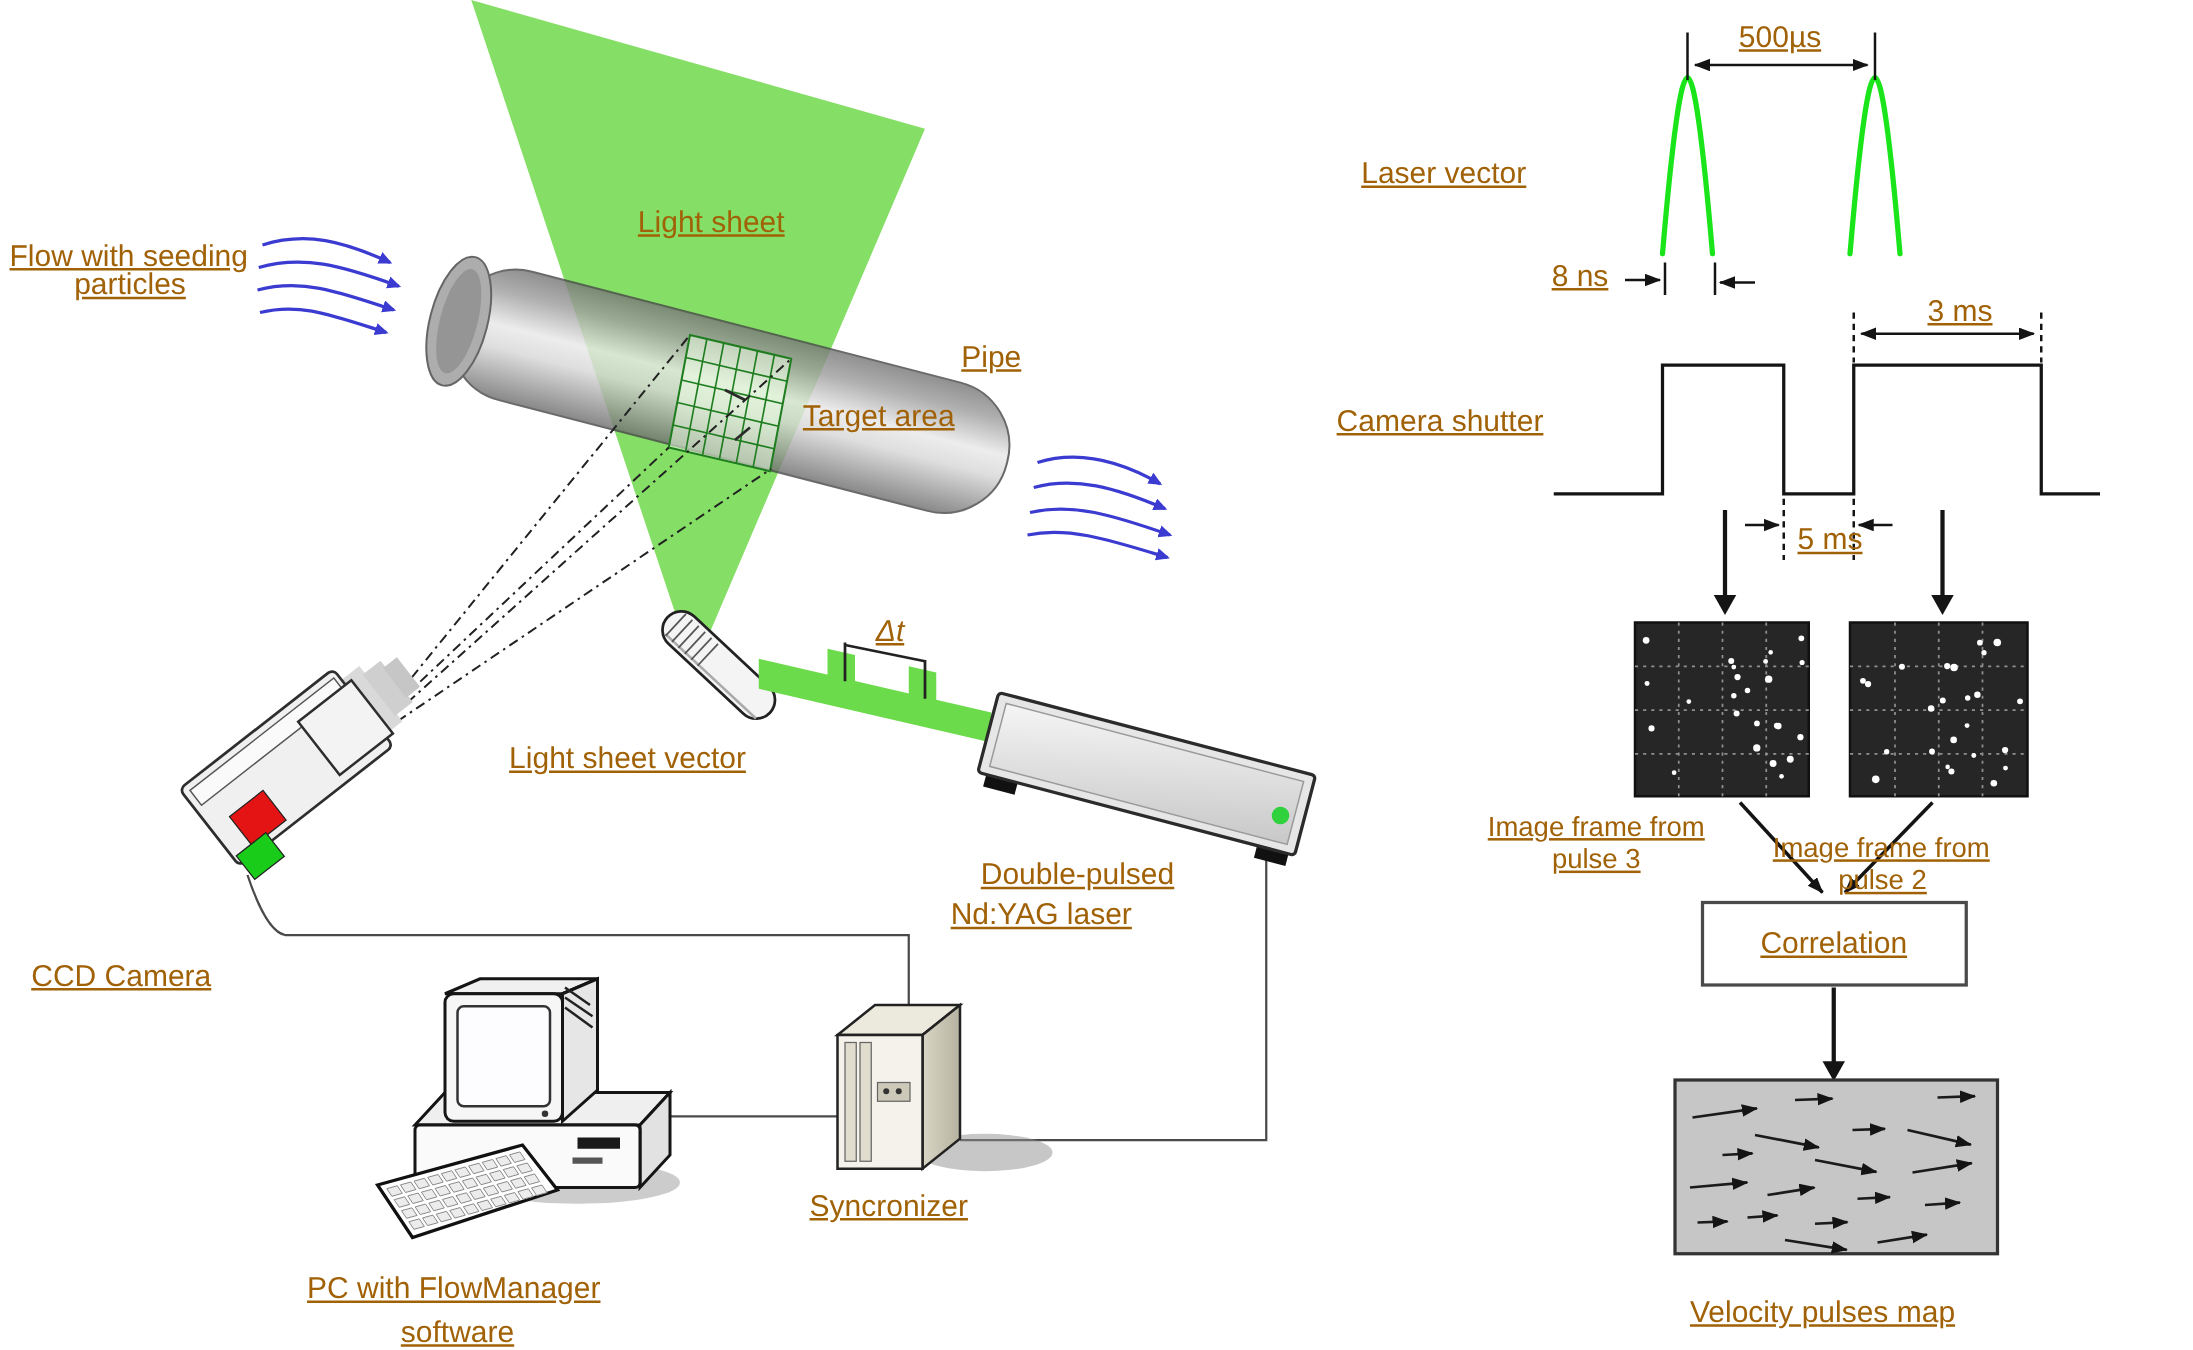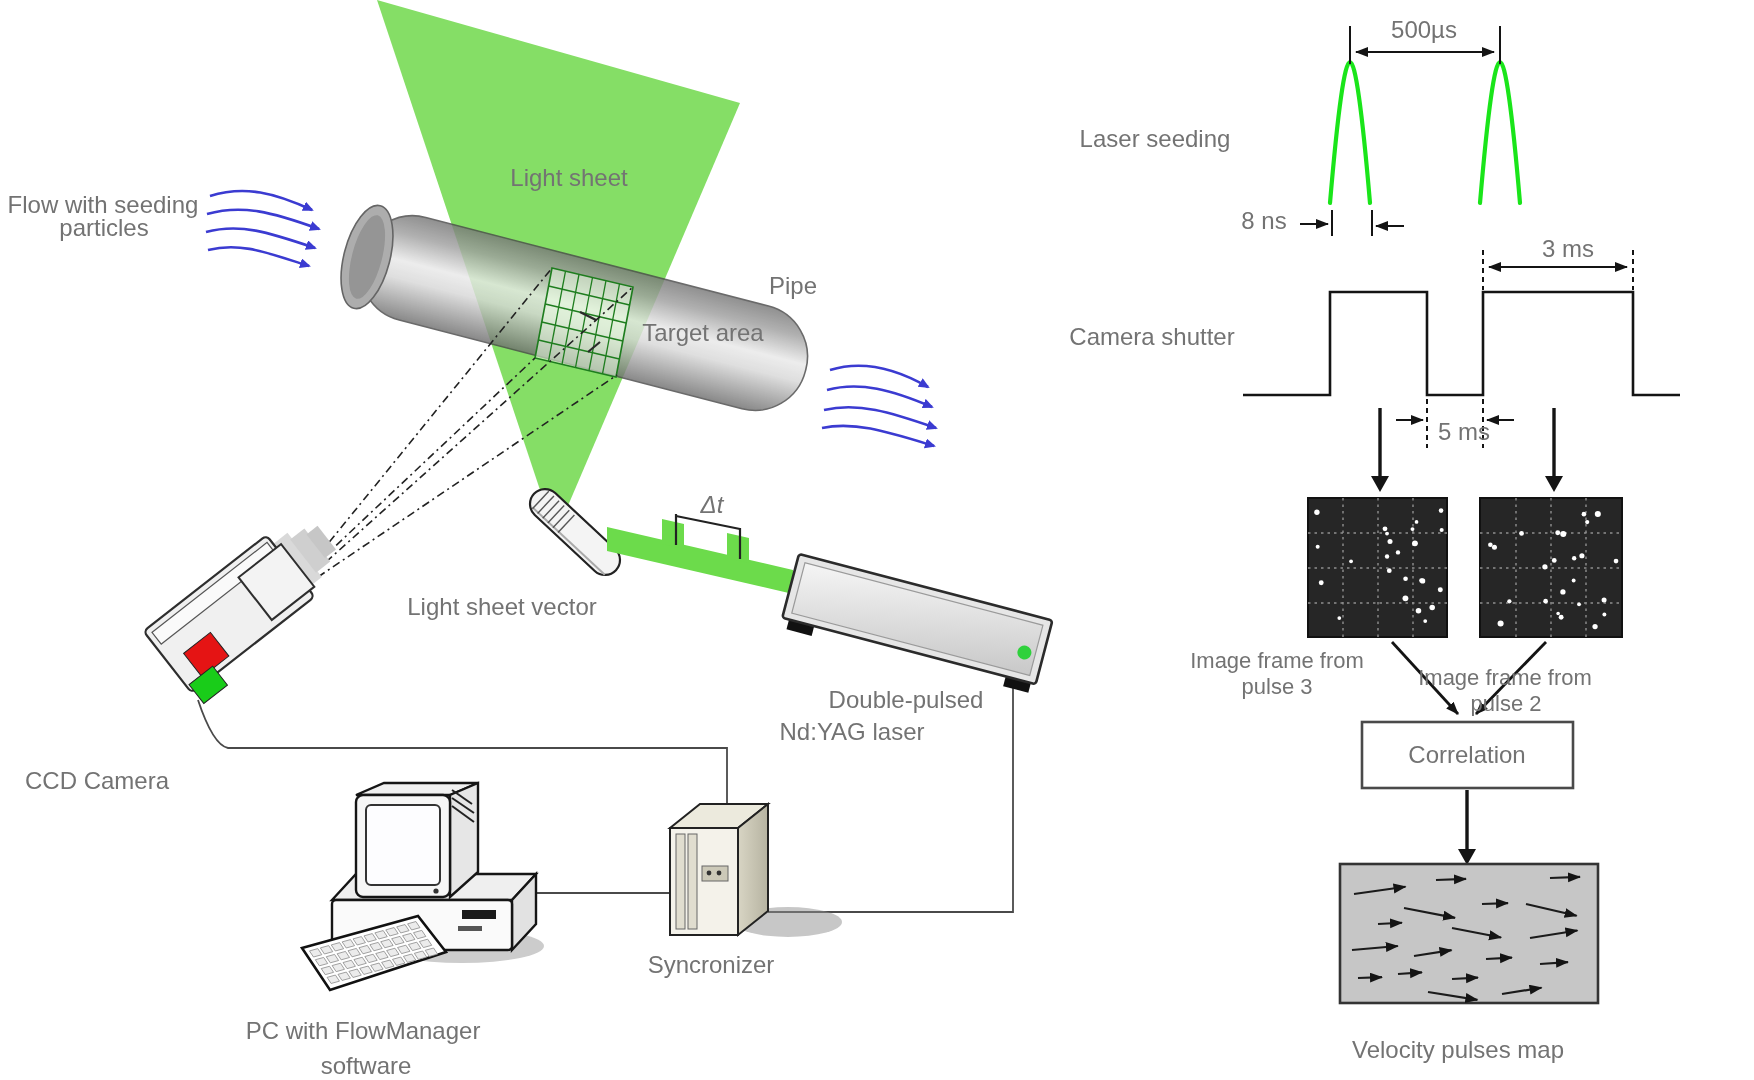--- a/index.html
+++ b/index.html
@@ -1,20 +1,20 @@
 <!DOCTYPE html>
 <html style="--c-sheet: #85de66; --c-beam: #6cdb4b; --c-pulse: #1ae51a;"><head>
 <meta charset="utf-8">
 <style>
   html,body{margin:0;padding:0;background:#ffffff;}
   #canvas{position:relative;width:1754px;height:1080px;background:#ffffff;overflow:hidden;
           font-family:"Liberation Sans",sans-serif;}
   #gfx{position:absolute;left:0;top:0;}
-  .lbl{position:absolute;transform:translate(-50%,-50%);font-size:24px;color:#737373;
-       white-space:nowrap;line-height:1.05;}
+  .lbl{position:absolute;transform:translate(-50%,-50%);font-size:24px;color:#a16207;
+       white-space:nowrap;line-height:1.05;text-decoration:underline;}
   .s22{font-size:22px}
   .it{font-style:italic}
   .sheet{fill:var(--c-sheet)}
   .beam{fill:var(--c-beam)}
   .pulse{stroke:var(--c-pulse)}
 </style>
 </head>
 <body>
 
 <div id="canvas">
@@ -365,28 +365,28 @@
   </g>
 </svg>
 
 <div class="lbl" style="left:103px;top:205px">Flow with seeding</div>
 <div class="lbl" style="left:104px;top:228px">particles</div>
 <div class="lbl" style="left:569px;top:178px">Light sheet</div>
 <div class="lbl" style="left:793px;top:286px">Pipe</div>
 <div class="lbl" style="left:703px;top:333px">Target area</div>
 <div class="lbl" style="left:502px;top:607px">Light sheet vector</div>
 <div class="lbl it" style="left:712px;top:505px">Δt</div>
-<div class="lbl" style="left:906px;top:700px">Double-pulsed</div>
-<div class="lbl" style="left:852px;top:732px">Nd:YAG laser</div>
+<div class="lbl" style="left:862px;top:700px">Double-pulsed</div>
+<div class="lbl" style="left:833px;top:732px">Nd:YAG laser</div>
 <div class="lbl" style="left:97px;top:781px">CCD Camera</div>
 <div class="lbl" style="left:363px;top:1031px">PC with FlowManager</div>
 <div class="lbl" style="left:366px;top:1066px">software</div>
 <div class="lbl" style="left:711px;top:965px">Syncronizer</div>
 
-<div class="lbl" style="left:1155px;top:139px">Laser seeding</div>
+<div class="lbl" style="left:1155px;top:139px">Laser vector</div>
 <div class="lbl" style="left:1424px;top:30px">500µs</div>
 <div class="lbl" style="left:1264px;top:221px">8 ns</div>
 <div class="lbl" style="left:1152px;top:337px">Camera shutter</div>
 <div class="lbl" style="left:1568px;top:249px">3 ms</div>
 <div class="lbl" style="left:1464px;top:432px">5 ms</div>
 
 <div class="lbl s22" style="left:1277px;top:661px">Image frame from</div>
 <div class="lbl s22" style="left:1277px;top:687px">pulse 3</div>
 <div class="lbl s22" style="left:1505px;top:678px">Image frame from</div>
 <div class="lbl s22" style="left:1506px;top:704px">pulse 2</div>

